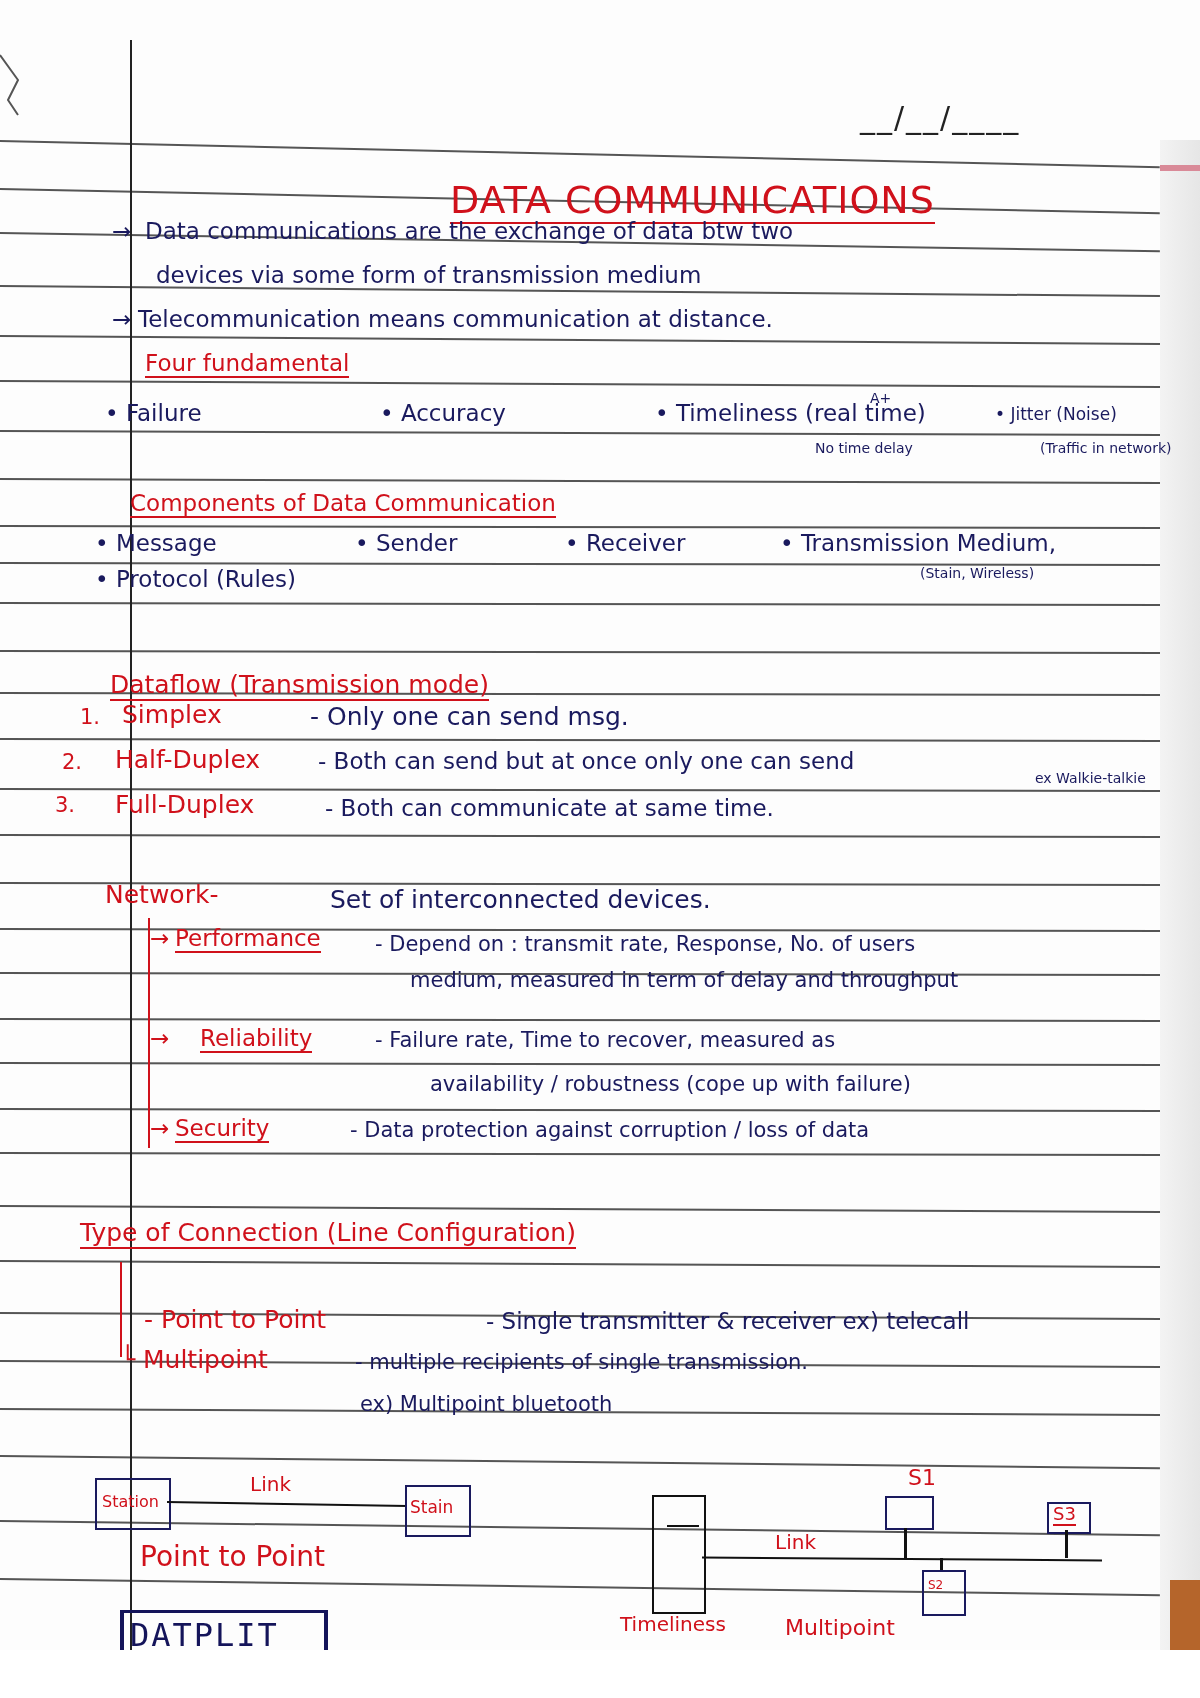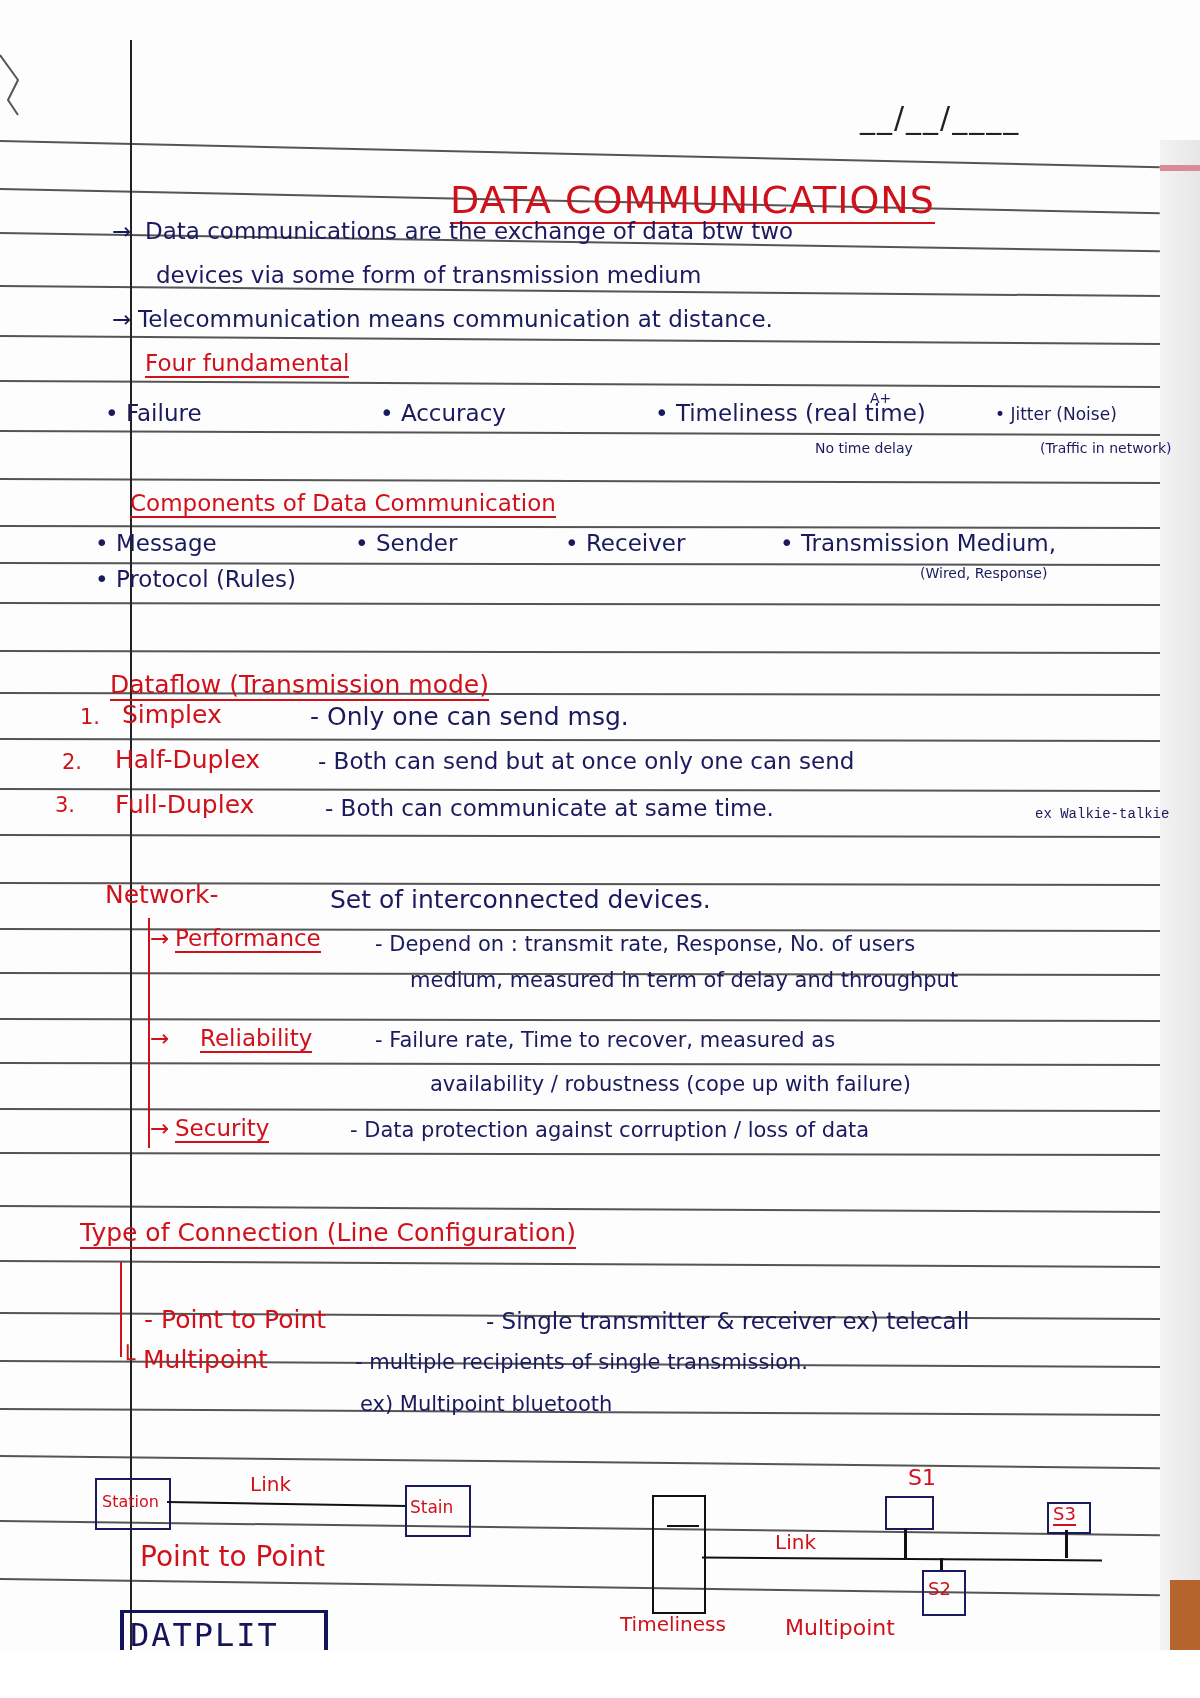--- a/index.html
+++ b/index.html
@@ -101,31 +101,31 @@
   <div class="t ink f14" style="left:870px; top:390px;">A+</div>
   <div class="t ink f14" style="left:815px; top:440px;">No time delay</div>
   <div class="t ink f22" style="left:995px; top:404px; font-size:17px;">• <span>Jitter (Noise)</span></div>
   <div class="t ink f14" style="left:1040px; top:440px;">(Traffic in network)</div>
 
   <div class="t red f24 red-ul" style="left:130px; top:490px;">Components of Data Communication</div>
   <div class="t ink f24" style="left:95px; top:530px;">• <span>Message</span></div>
   <div class="t ink f24" style="left:355px; top:530px;">• <span>Sender</span></div>
   <div class="t ink f24" style="left:565px; top:530px;">• <span>Receiver</span></div>
   <div class="t ink f24" style="left:780px; top:530px;">• <span>Transmission Medium,</span></div>
-  <div class="t ink f14" style="left:920px; top:565px;">(Wired, Response)</div>
+  <div class="t ink f14" style="left:920px; top:565px;">(Stain, Wireless)</div>
   <div class="t ink f24" style="left:95px; top:566px;">• <span>Protocol (Rules)</span></div>
 
   <div class="t red f26 red-ul" style="left:110px; top:662px;margin-top:8px;">Dataflow (Transmission mode)</div>
   <div class="t red f22" style="left:80px; top:705px;">1.</div>
   <div class="t red f26" style="left:122px; top:700px;">Simplex</div>
   <div class="t ink f26" style="left:310px; top:702px;">- Only one can send msg.</div>
   <div class="t red f22" style="left:62px; top:750px;">2.</div>
   <div class="t red f26" style="left:115px; top:745px;">Half-Duplex</div>
   <div class="t ink f24" style="left:318px; top:748px;">- Both can send but at once only one can send</div>
-  <div class="t ink f14" style="left:1035px; top:806px;font-family:Liberation Mono, monospace;">ex Walkie-talkie</div>
+  <div class="t ink f14" style="left:1035px; top:770px;">ex Walkie-talkie</div>
   <div class="t red f22" style="left:55px; top:793px;">3.</div>
   <div class="t red f26" style="left:115px; top:790px;">Full-Duplex</div>
   <div class="t ink f24" style="left:325px; top:795px;">- Both can communicate at same time.</div>
 
   <div class="t red f26" style="left:105px; top:880px;">Network-</div>
   <div class="t ink f26" style="left:330px; top:885px;">Set of interconnected devices.</div>
   <div class="vbar" style="left:148px; top:918px; height:230px;"></div>
 
   <div class="t red f24" style="left:150px; top:925px;">→</div>
   <div class="t red f24 red-ul" style="left:175px; top:925px;">Performance</div>
@@ -165,21 +165,21 @@
     <div class="line" style="left:702px; top:1558px; width:400px; transform: rotate(0.4deg);"></div>
     <div class="t red" style="left:775px; top:1530px; font-size:20px;">Link</div>
     <div class="t red" style="left:620px; top:1612px; font-size:20px;">Timeliness</div>
 
     <div class="t red" style="left:908px; top:1465px; font-size:22px;">S1</div>
     <div class="box" style="left:885px; top:1496px; width:45px; height:30px;"></div>
     <div class="vline" style="left:904px; top:1528px; height:30px;"></div>
 
     <div class="box" style="left:922px; top:1570px; width:40px; height:42px;"></div>
     <div class="vline" style="left:940px; top:1558px; height:12px;"></div>
-    <div class="t red" style="left:928px; top:1578px; font-size:18px;">S2</div>
+    <div class="t red" style="left:928px; top:1578px; font-size:12px;">S2</div>
 
     <div class="box" style="left:1047px; top:1502px; width:40px; height:28px;"></div>
     <div class="t red red-ul" style="left:1053px; top:1503px; font-size:18px;">S3</div>
     <div class="vline" style="left:1065px; top:1530px; height:28px;"></div>
 
     <div class="t red" style="left:785px; top:1615px; font-size:22px;">Multipoint</div>
   </div>
 
   <div class="logo-box"></div>
   <div class="logo-text">DATPLIT</div>

